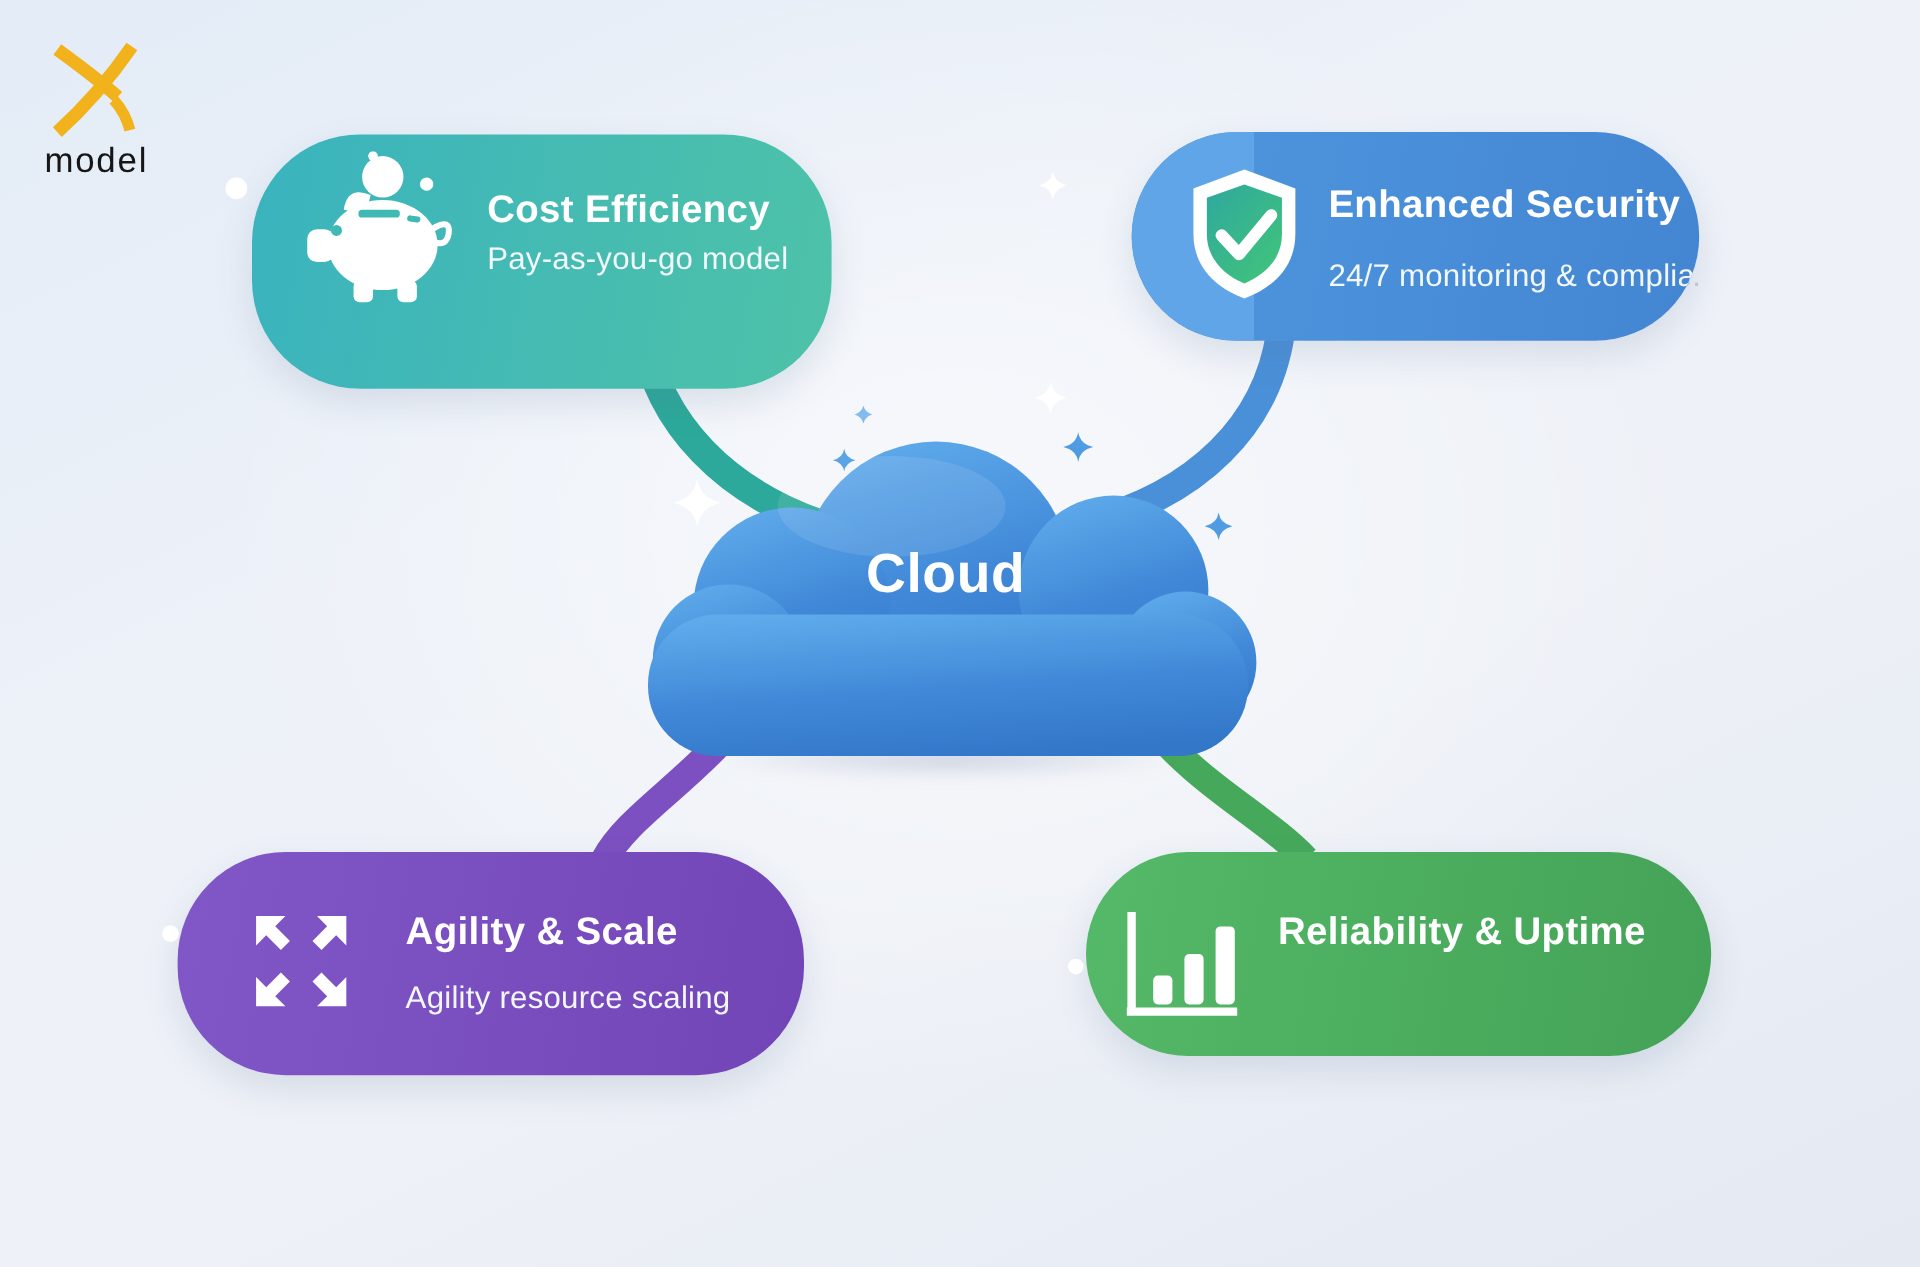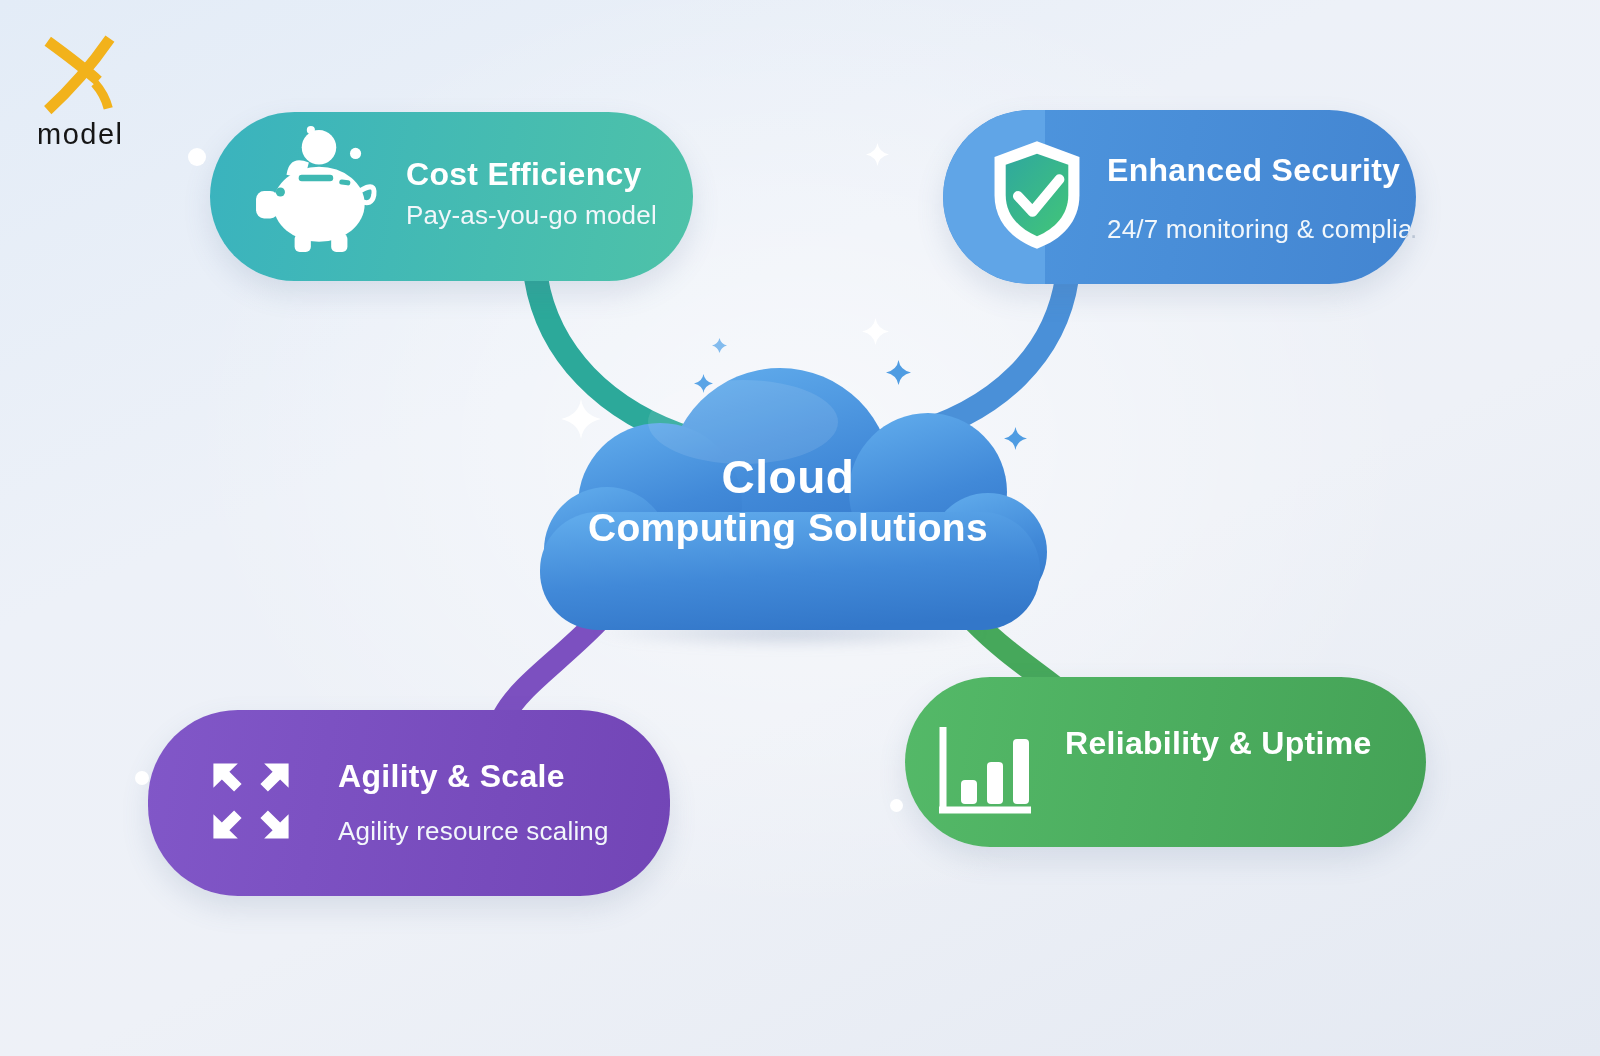--- a/index.html
+++ b/index.html
@@ -88,24 +88,23 @@
       <circle cx="132" cy="145" r="82"></circle>
       <circle cx="400" cy="132" r="79"></circle>
       <circle cx="79" cy="190" r="63"></circle>
       <circle cx="460" cy="192" r="59"></circle>
       <rect x="12" y="152" width="500" height="118" rx="58"></rect>
     </g>
     <ellipse cx="215" cy="62" rx="95" ry="42" fill="#ffffff" opacity="0.10"></ellipse>
   </svg>
   <div id="cloud-text">
     <div class="l1">Cloud</div>
-    <div class="l2">Computing Solutions</div>
-  </div>
-
-  <div class="pill" style="left: 210px; top: 112px; width: 483px; height: 169px; background-image: linear-gradient(100deg, rgb(58, 179, 190), rgb(78, 194, 168));">
+  </div>
+
+  <div class="pill" style="left: 210px; top: 112px; width: 483px; height: 212px; background-image: linear-gradient(100deg, rgb(58, 179, 190), rgb(78, 194, 168));">
     <div class="icon-box" style="left:44px; top:14px;">
       <svg width="132" height="130" viewBox="0 0 130 128">
         <circle cx="64" cy="21" r="17" fill="#fff"></circle>
         <circle cx="56" cy="4" r="4" fill="#fff"></circle>
         <circle cx="100" cy="27" r="5.5" fill="#fff"></circle>
         <path d="M32 48 Q35 28 54 36 L50 52 Z" fill="#fff"></path>
         <ellipse cx="64" cy="77" rx="45" ry="37" fill="#fff"></ellipse>
         <rect x="2" y="64" width="22" height="27" rx="8" fill="#fff"></rect>
         <rect x="40" y="106" width="16" height="18" rx="5" fill="#fff"></rect>
         <rect x="76" y="106" width="16" height="18" rx="5" fill="#fff"></rect>
@@ -146,21 +145,21 @@
           <polygon points="64,10 90,10 90,36 81,27 68,40 60,32 73,19"></polygon>
           <polygon points="10,64 19,73 32,60 40,68 27,81 36,90 10,90"></polygon>
           <polygon points="90,64 90,90 64,90 73,81 60,68 68,60 81,73"></polygon>
         </g>
       </svg>
     </div>
     <div class="pill-title" style="left:190px; top:48px;">Agility &amp; Scale</div>
     <div class="pill-sub" style="left:190px; top:106px;">Agility resource scaling</div>
   </div>
 
-  <div class="pill" style="left: 905px; top: 677px; width: 521px; height: 170px; background-image: linear-gradient(100deg, rgb(84, 185, 104), rgb(68, 162, 86));">
+  <div class="pill" style="left: 905px; top: 710px; width: 521px; height: 170px; background-image: linear-gradient(100deg, rgb(84, 185, 104), rgb(68, 162, 86));">
     <div class="icon-box" style="left:26px; top:46px;">
       <svg width="106" height="96" viewBox="0 0 106 96">
         <path d="M12 4 V87 M8 87 H100" stroke="#ffffff" stroke-width="7" fill="none"></path>
         <rect x="30" y="57" width="16" height="24" rx="4" fill="#ffffff"></rect>
         <rect x="56" y="39" width="16" height="42" rx="4" fill="#ffffff"></rect>
         <rect x="82" y="16" width="16" height="65" rx="4" fill="#ffffff"></rect>
       </svg>
     </div>
     <div class="pill-title" style="left:160px; top:48px;">Reliability &amp; Uptime</div>
   </div>

